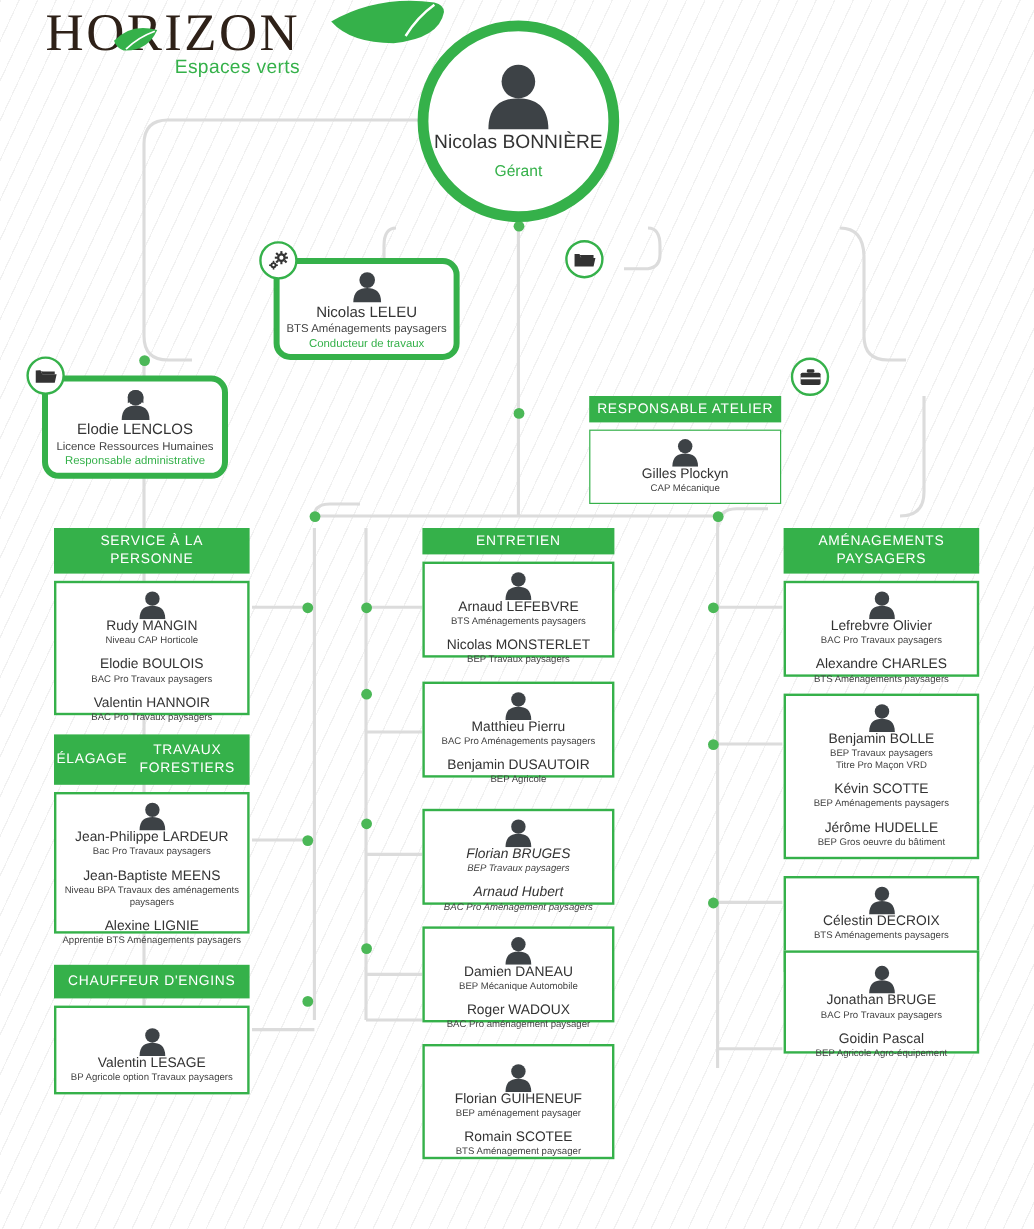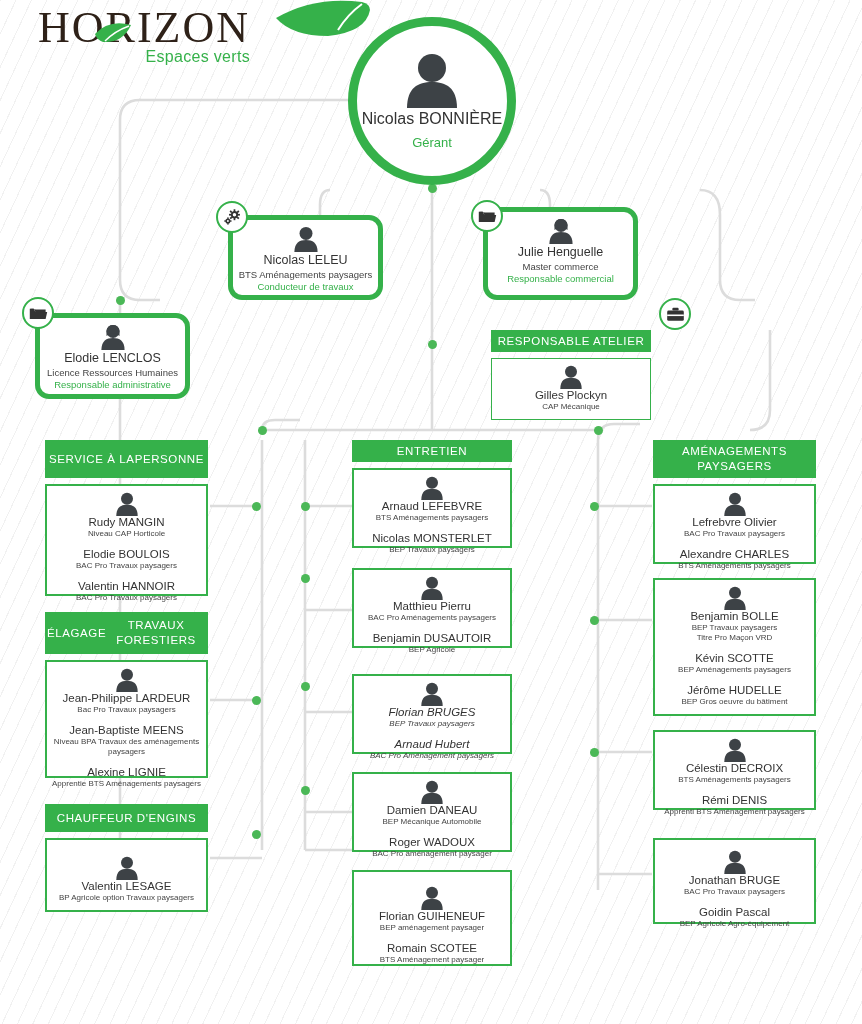--- a/index.html
+++ b/index.html
@@ -172,30 +172,20 @@
       <circle cx="6.2" cy="16.4" r="2.2" fill="none" stroke="#333" stroke-width="2"></circle>
       <g fill="#333">
           <rect x="5.4" y="11.8" width="1.7" height="2.2"></rect>
           <rect x="5.4" y="18.8" width="1.7" height="2.2"></rect>
           <rect x="1.6" y="15.6" width="2.2" height="1.7"></rect>
           <rect x="8.6" y="15.6" width="2.2" height="1.7"></rect>
         </g>
     </svg>
   </div>
 
-  <div class="card" style="left:483px;top:207px;width:155px;height:93px;">
-    <svg class="av" width="30" height="26" viewBox="0 0 64 56">
-        <circle cx="32" cy="16" r="14" fill="#3d4246"></circle>
-        <path d="M7 56 C7 36 18 30 32 30 C46 30 57 36 57 56 Z" fill="#3d4246"></path>
-        <path d="M18 14 Q20 2 32 2 Q44 2 46 14 L46 26 Q40 20 32 20 Q24 20 18 26Z" fill="#3d4246"></path>
-      </svg>
-    <div class="nm">Julie Henguelle</div>
-    <div class="dg">Master commerce</div>
-    <div class="rl">Responsable commercial</div>
-  </div>
   <div class="badge" style="left:471px;top:200px;">
     <svg width="19" height="17" viewBox="0 0 24 20">
       <path d="M1 4 L1 17 L21 17 L23 8 L8 8 L6 4 Z" fill="#333"></path>
       <path d="M1 4 L6 4 L8 8 L21 8 L21 5 L9 5 Z" fill="#333"></path>
     </svg>
   </div>
 
   <div class="card" style="left:35px;top:313px;width:155px;height:86px;">
     <svg class="av" width="30" height="26" viewBox="0 0 64 56">
         <circle cx="32" cy="16" r="14" fill="#3d4246"></circle>
@@ -226,21 +216,21 @@
   </div>
   <div class="team plain" style="left:491px;top:358px;width:160px;height:62px;">
     <svg class="av" width="28" height="24" viewBox="0 0 64 56">
         <circle cx="32" cy="16" r="14" fill="#3d4246"></circle>
         <path d="M7 56 C7 36 18 30 32 30 C46 30 57 36 57 56 Z" fill="#3d4246"></path>
       </svg>
     <div class="nm">Gilles Plockyn</div>
     <div class="dg">CAP Mécanique</div>
   </div>
 
-  <div class="dept-h" style="left:45px;top:440px;width:163px;height:38px;flex-direction:row;">
+  <div class="dept-h" style="left:45px;top:440px;width:163px;height:38px;flex-direction:column;">
     <span>SERVICE À LA</span>
     <span>PERSONNE</span>
   </div>
   <div class="team" style="left:45px;top:484px;width:163px;height:112px;">
     <svg class="av" width="28" height="24" viewBox="0 0 64 56">
         <circle cx="32" cy="16" r="14" fill="#3d4246"></circle>
         <path d="M7 56 C7 36 18 30 32 30 C46 30 57 36 57 56 Z" fill="#3d4246"></path>
       </svg>
     <div class="nm">Rudy MANGIN</div>
     <div class="dg">Niveau CAP Horticole</div>
@@ -363,21 +353,21 @@
   <div class="team" style="left:653px;top:730px;width:163px;height:80px;">
     <svg class="av" width="28" height="24" viewBox="0 0 64 56">
         <circle cx="32" cy="16" r="14" fill="#3d4246"></circle>
         <path d="M7 56 C7 36 18 30 32 30 C46 30 57 36 57 56 Z" fill="#3d4246"></path>
       </svg>
     <div class="nm">Célestin DECROIX</div>
     <div class="dg">BTS Aménagements paysagers</div>
     <div class="nm mt">Rémi DENIS</div>
     <div class="dg">Apprenti BTS Aménagement paysagers</div>
   </div>
-  <div class="team" style="left:653px;top:838px;width:163px;height:86px;">
+  <div class="team" style="left:653px;top:792px;width:163px;height:86px;">
     <svg class="av" width="28" height="24" viewBox="0 0 64 56" style="margin-top:4px;">
         <circle cx="32" cy="16" r="14" fill="#3d4246"></circle>
         <path d="M7 56 C7 36 18 30 32 30 C46 30 57 36 57 56 Z" fill="#3d4246"></path>
       </svg>
     <div class="nm">Jonathan BRUGE</div>
     <div class="dg">BAC Pro Travaux paysagers</div>
     <div class="nm mt">Goidin Pascal</div>
     <div class="dg">BEP Agricole Agro-équipement</div>
   </div>
 

